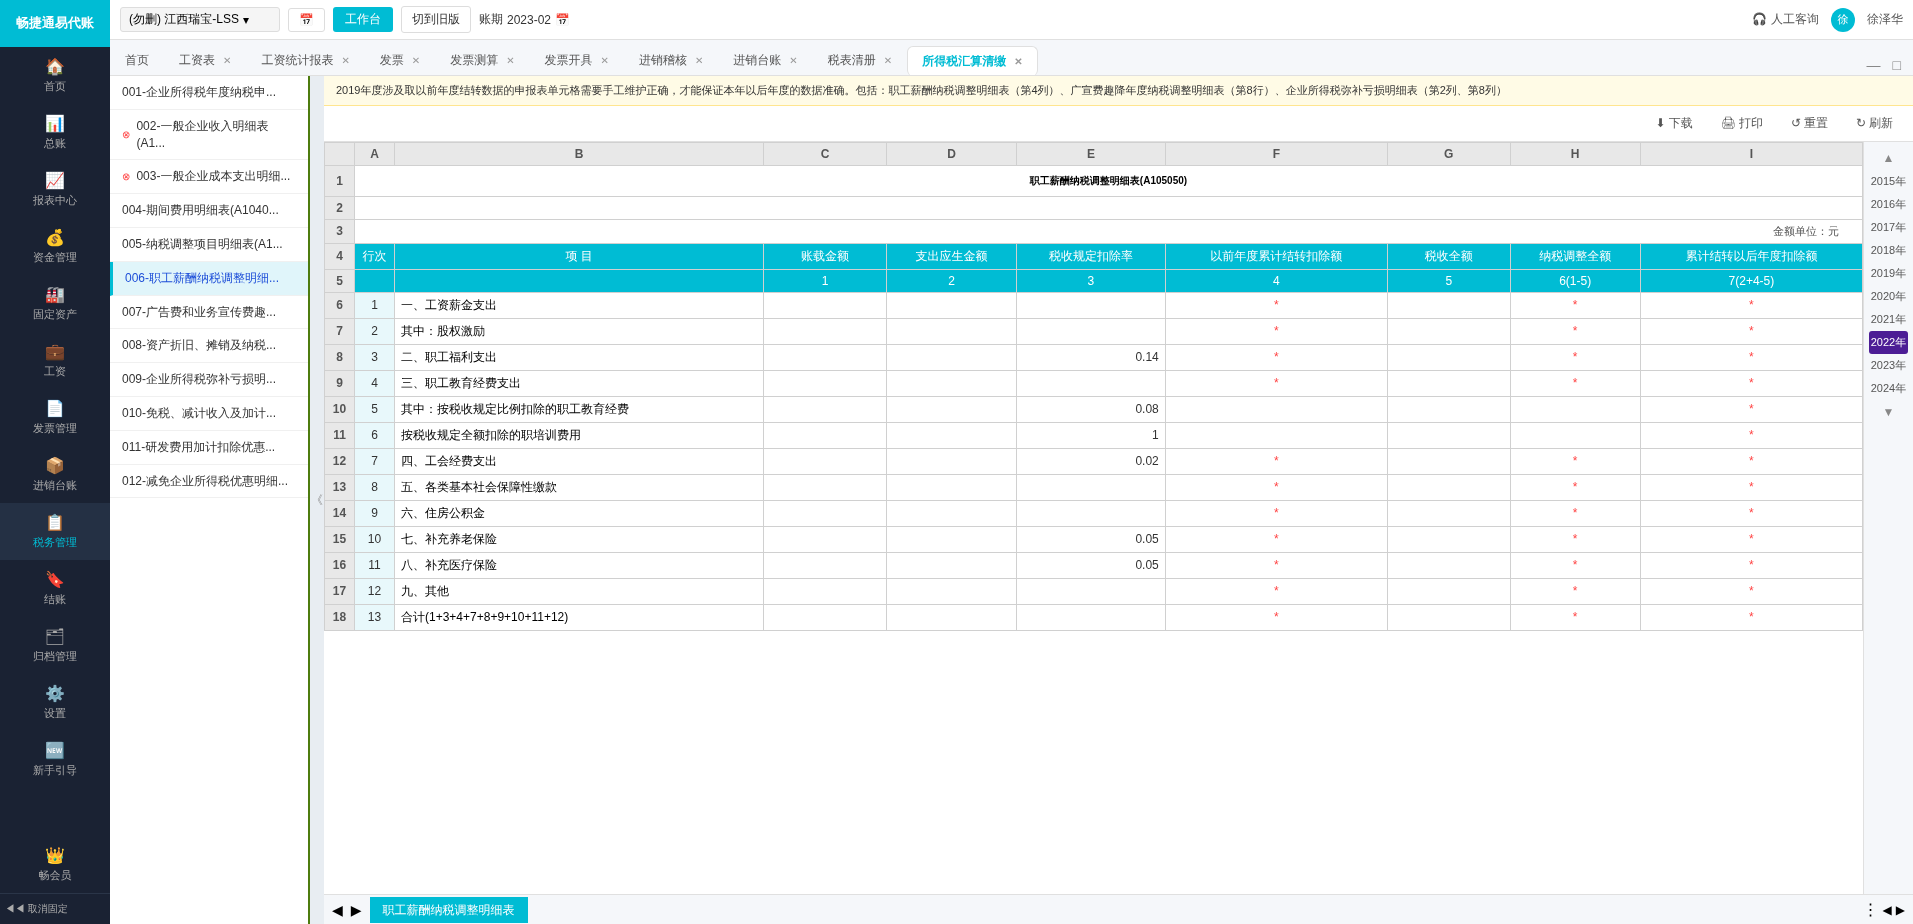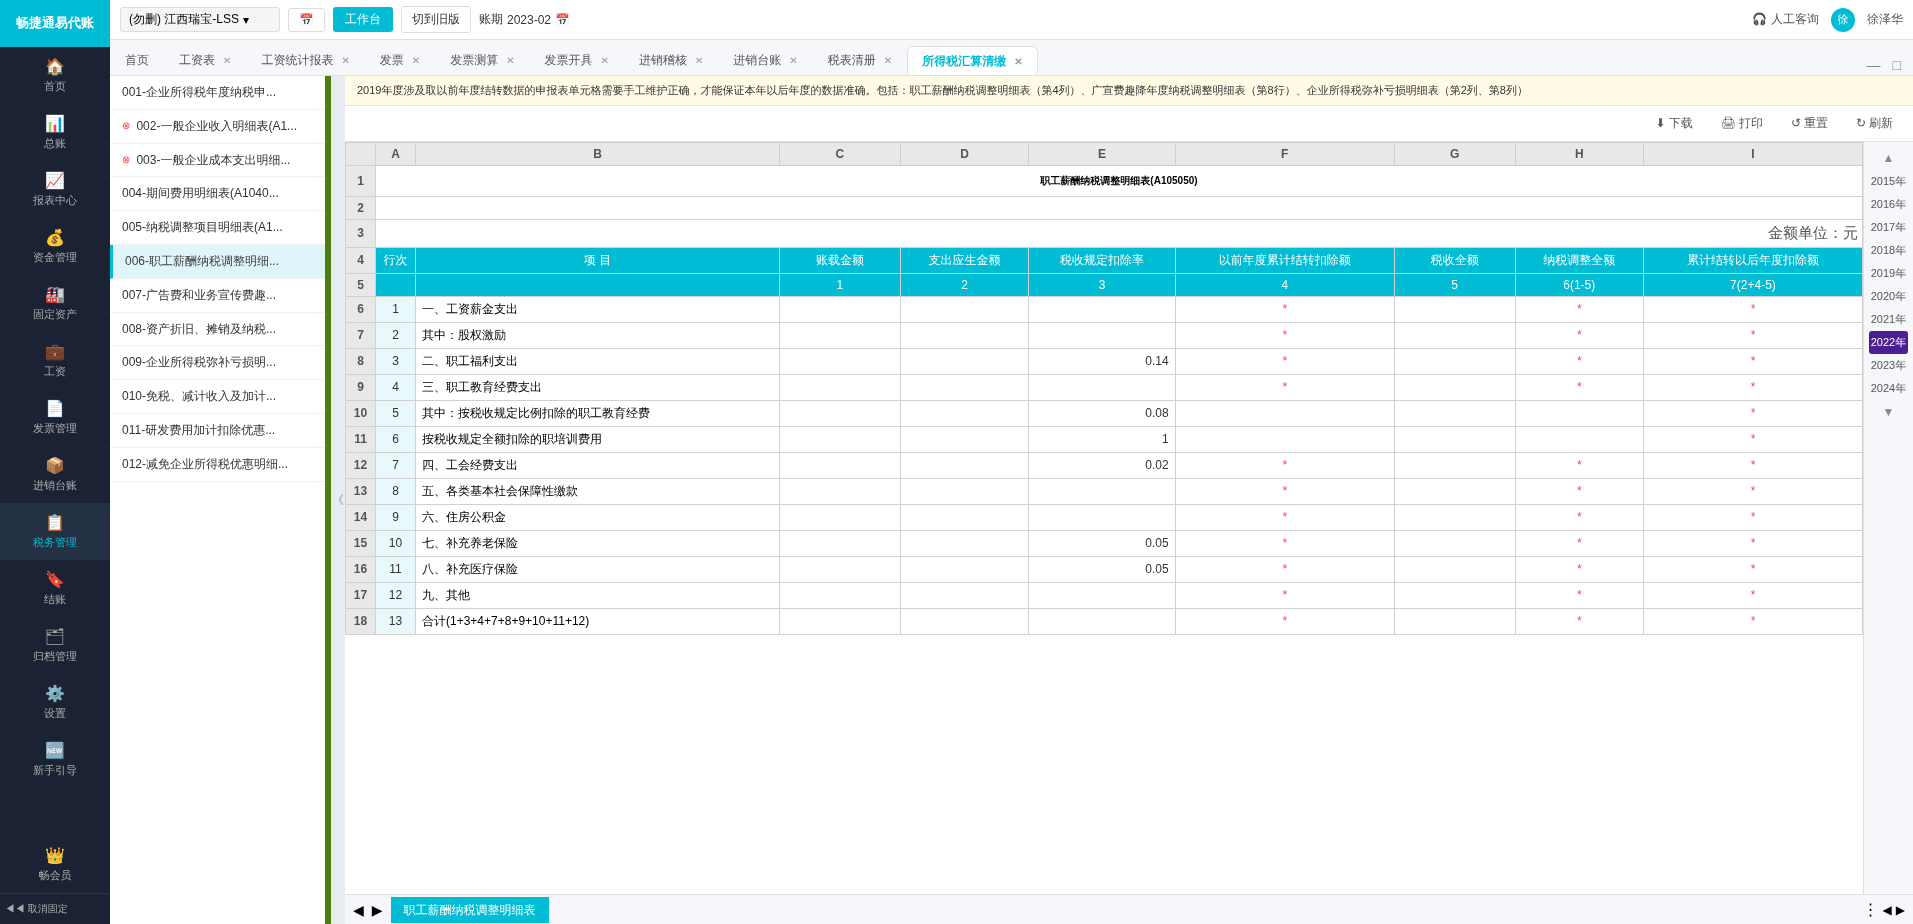--- a/index.html
+++ b/index.html
@@ -30,23 +30,23 @@
     .tab { padding: 6px 14px; font-size: 12px; color: #555; cursor: pointer; border: 1px solid transparent; border-bottom: none; white-space: nowrap; display: flex; align-items: center; gap: 4px; background: transparent; }
     .tab.active { background: #fff; border-color: #e0e0e0; color: #00bcd4; font-weight: bold; margin-bottom: -1px; border-radius: 6px; }
     .tab-close { font-size: 10px; color: #999; margin-left: 4px; }
     .tabbar-controls { margin-left: auto; display: flex; align-items: center; padding: 0 8px; gap: 4px; }
     .tabbar-ctrl-btn { background: none; border: none; cursor: pointer; font-size: 14px; color: #888; padding: 2px 4px; }
 
     
     .content { flex: 1; display: flex; overflow: hidden; }
 
     
-    .form-list { width: 221px; background: #fff; border-right: 6px solid #4d7c0f; overflow-y: auto; flex-shrink: 0; }
+    .form-list { width: 200px; background: #fff; border-right: 2px solid #4d7c0f; overflow-y: auto; flex-shrink: 0; }
     .form-list-item { padding: 8px 12px; font-size: 12px; color: #333; cursor: pointer; border-bottom: 1px solid #f0f0f0; line-height: 1.4; display: flex; align-items: center; gap: 6px; }
-    .form-list-item.active { background: #e0f5fa; color: #404040; border-left: 3px solid #00bcd4; }
+    .form-list-item.active { background: #e0f5fa; color: #1d4ed8; border-left: 3px solid #00bcd4; }
     .form-list-item .err-icon { color: #f44; font-size: 10px; flex-shrink: 0; }
 
     
     .collapse-handle { width: 14px; background: #e8edf2; display: flex; align-items: center; justify-content: center; cursor: pointer; color: #888; font-size: 12px; flex-shrink: 0; }
 
     
     .right-panel { flex: 1; display: flex; flex-direction: column; overflow: hidden; background: #fff; }
 
     
     .warning-bar { background: #fffbe6; border-bottom: 1px solid #ffe58f; padding: 6px 12px; font-size: 11px; color: #333; line-height: 1.5; flex-shrink: 0; }
@@ -314,21 +314,21 @@
                 <td colspan="9" class="title-row" style="background:#fff; text-align:center; font-size:10px; font-weight:bold; padding:8px;">职工薪酬纳税调整明细表(A105050)</td>
               </tr>
 
               <tr>
                 <td class="row-header">2</td>
                 <td colspan="9" style="height:16px;"></td>
               </tr>
 
               <tr>
                 <td class="row-header">3</td>
-                <td colspan="9" class="unit-row" style="text-align:right; padding-right:4px; font-size:15px; color:#555;">金额单位：元</td>
+                <td colspan="9" class="unit-row" style="text-align:right; padding-right:23px; font-size:11px; color:#555;">金额单位：元</td>
               </tr>
 
               <tr class="header-row">
                 <td class="row-header">4</td>
                 <th style="width:40px;">行次</th>
                 <th style="min-width:200px;">项 目</th>
                 <th style="min-width:80px;">账载金额</th>
                 <th style="min-width:80px;">支出应生金额</th>
                 <th style="min-width:90px;">税收规定扣除率</th>
                 <th style="min-width:100px;">以前年度累计结转扣除额</th>

